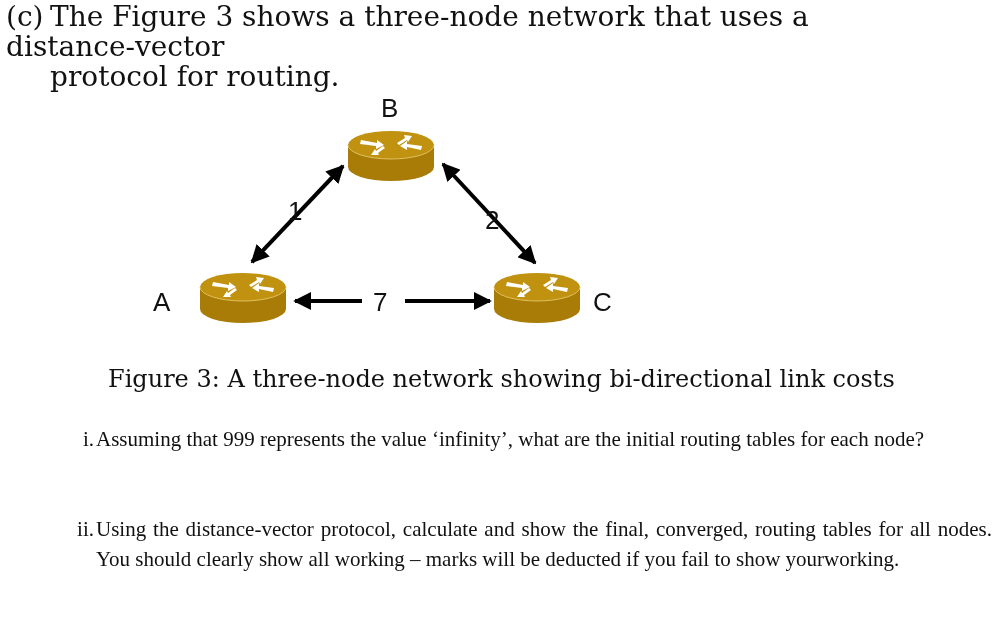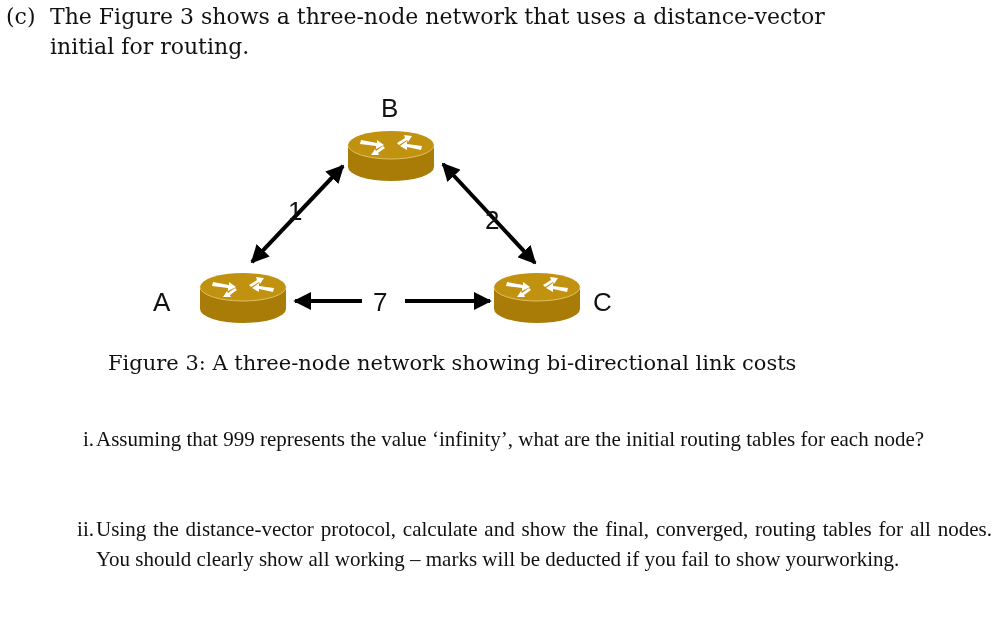--- a/index.html
+++ b/index.html
@@ -1,38 +1,38 @@
 <!DOCTYPE html>
 <html><head>
 <meta charset="utf-8">
 <style>
   html, body { margin:0; padding:0; background:#ffffff; }
   body { width:995px; height:617px; position:relative; overflow:hidden;
          font-family:"DejaVu Serif", serif; color:#111; }
-  .para { position:absolute; font-size:22px; line-height:30px; }
+  .para { position:absolute; font-size:28px; line-height:30px; }
   #intro { left:6px; top:2px; width:880px; }
   #intro .label { display:inline-block; width:44px; }
   #intro .l2 { padding-left:44px; }
-  #caption { left:108px; top:348px; font-size:21px; white-space:nowrap; }
+  #caption { left:108px; top:364px; font-size:24px; white-space:nowrap; }
   .q { position:absolute; left:60px; width:932px; font-size:21px; line-height:30px;
        font-family:"Liberation Serif", serif; }
   .q .num { position:absolute; left:0; top:0; width:34px; text-align:right; }
   .q .body { margin-left:36px; text-align:justify; text-align-last:left; }
   #q1 { top:424px; }
   #q2 { top:514px; }
   svg#diagram { position:absolute; left:0; top:0; }
   .nodelabel { font-family:"Liberation Sans", sans-serif; font-size:26px; fill:#111; }
   .costlabel { font-family:"Liberation Sans", sans-serif; font-size:26px; fill:#111; }
 </style>
 </head>
 <body>
 
 <div id="intro" class="para">
   <div><span class="label">(c)</span><span>The Figure 3 shows a three-node network that uses a distance-vector</span></div>
-  <div class="l2">initial for routing.</div>
+  <div class="l2">protocol for routing.</div>
 </div>
 
 <svg id="diagram" width="995" height="617">
   <defs>
     <marker id="ah" viewBox="0 0 10 10" refX="9" refY="5" markerWidth="4.5" markerHeight="4.5" orient="auto-start-reverse">
       <path d="M0,0 L10,5 L0,10 z" fill="#000"></path>
     </marker>
     <g id="router">
       <path d="M-43,-8 L-43,14 A43,14 0 0 0 43,14 L43,-8 Z" fill="#a97c08"></path>
       <ellipse cx="0" cy="-8" rx="43" ry="14" fill="#c1920f"></ellipse>

